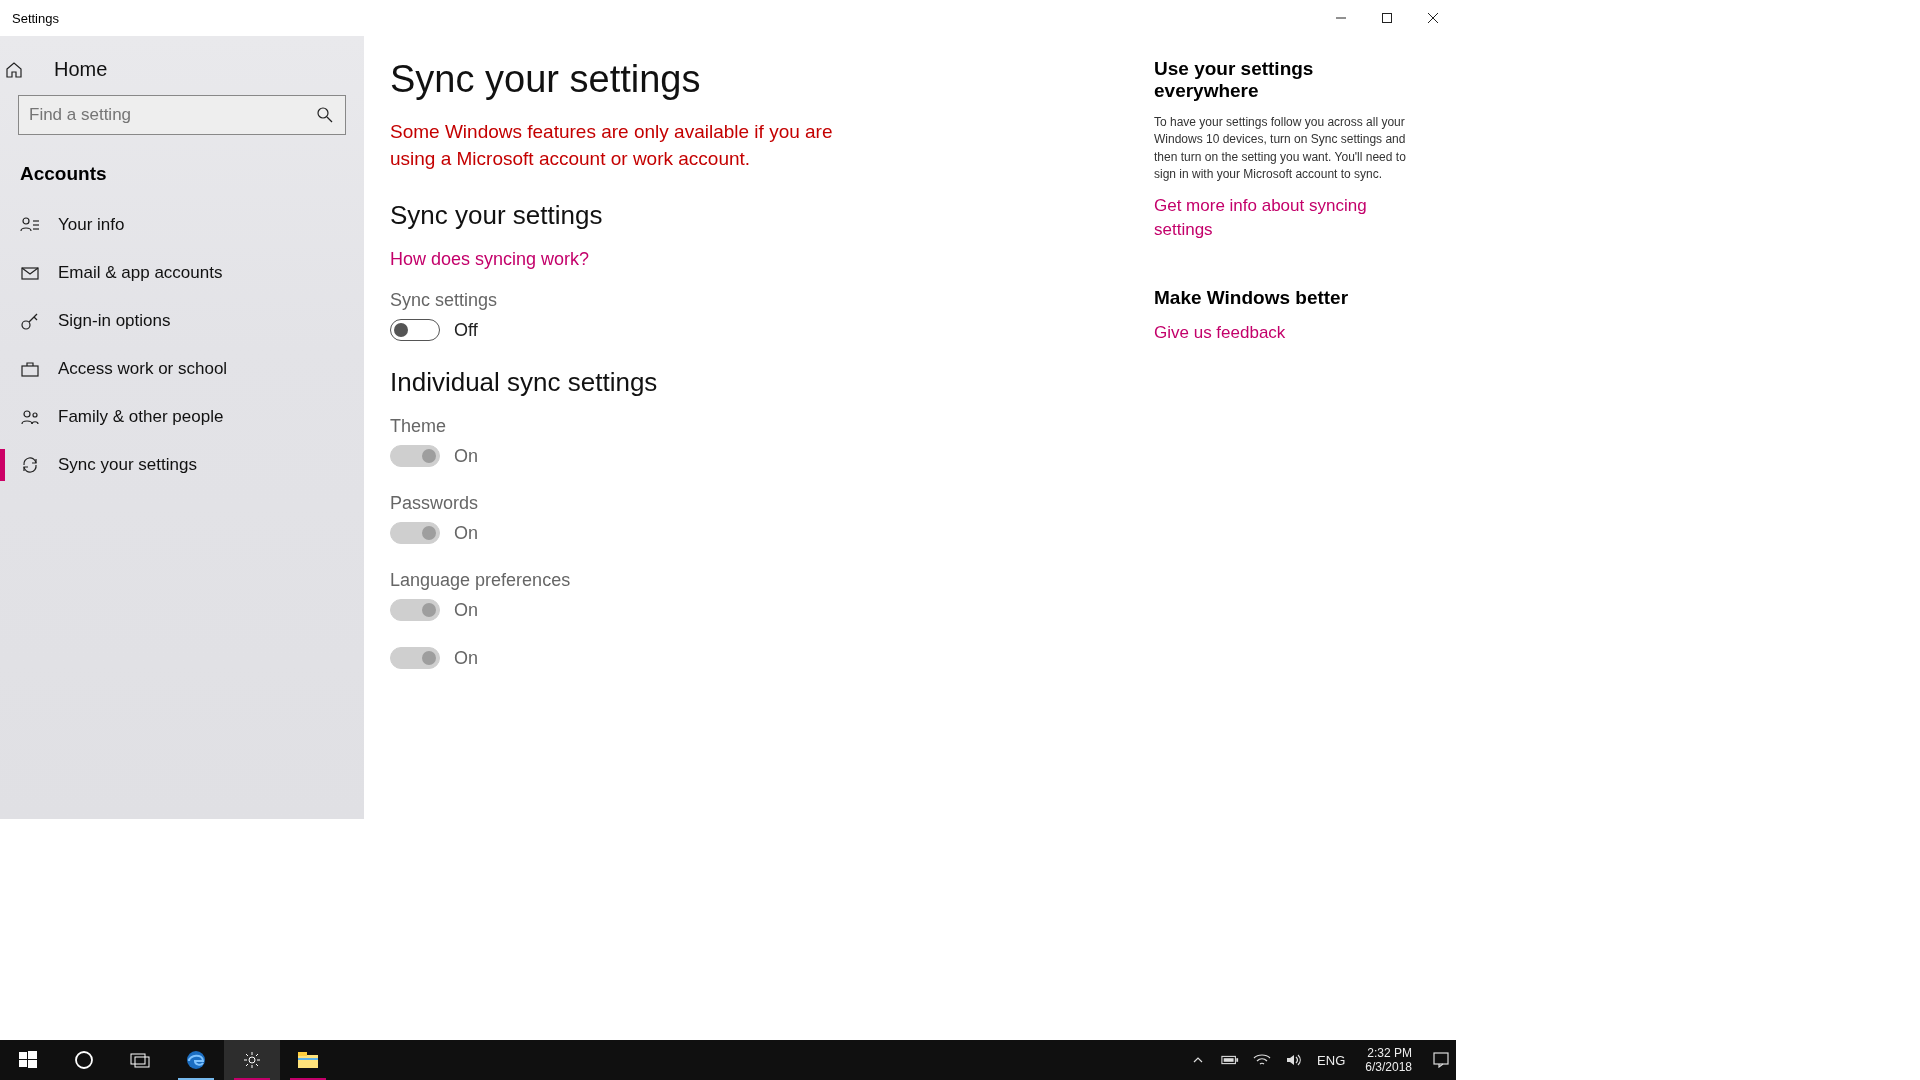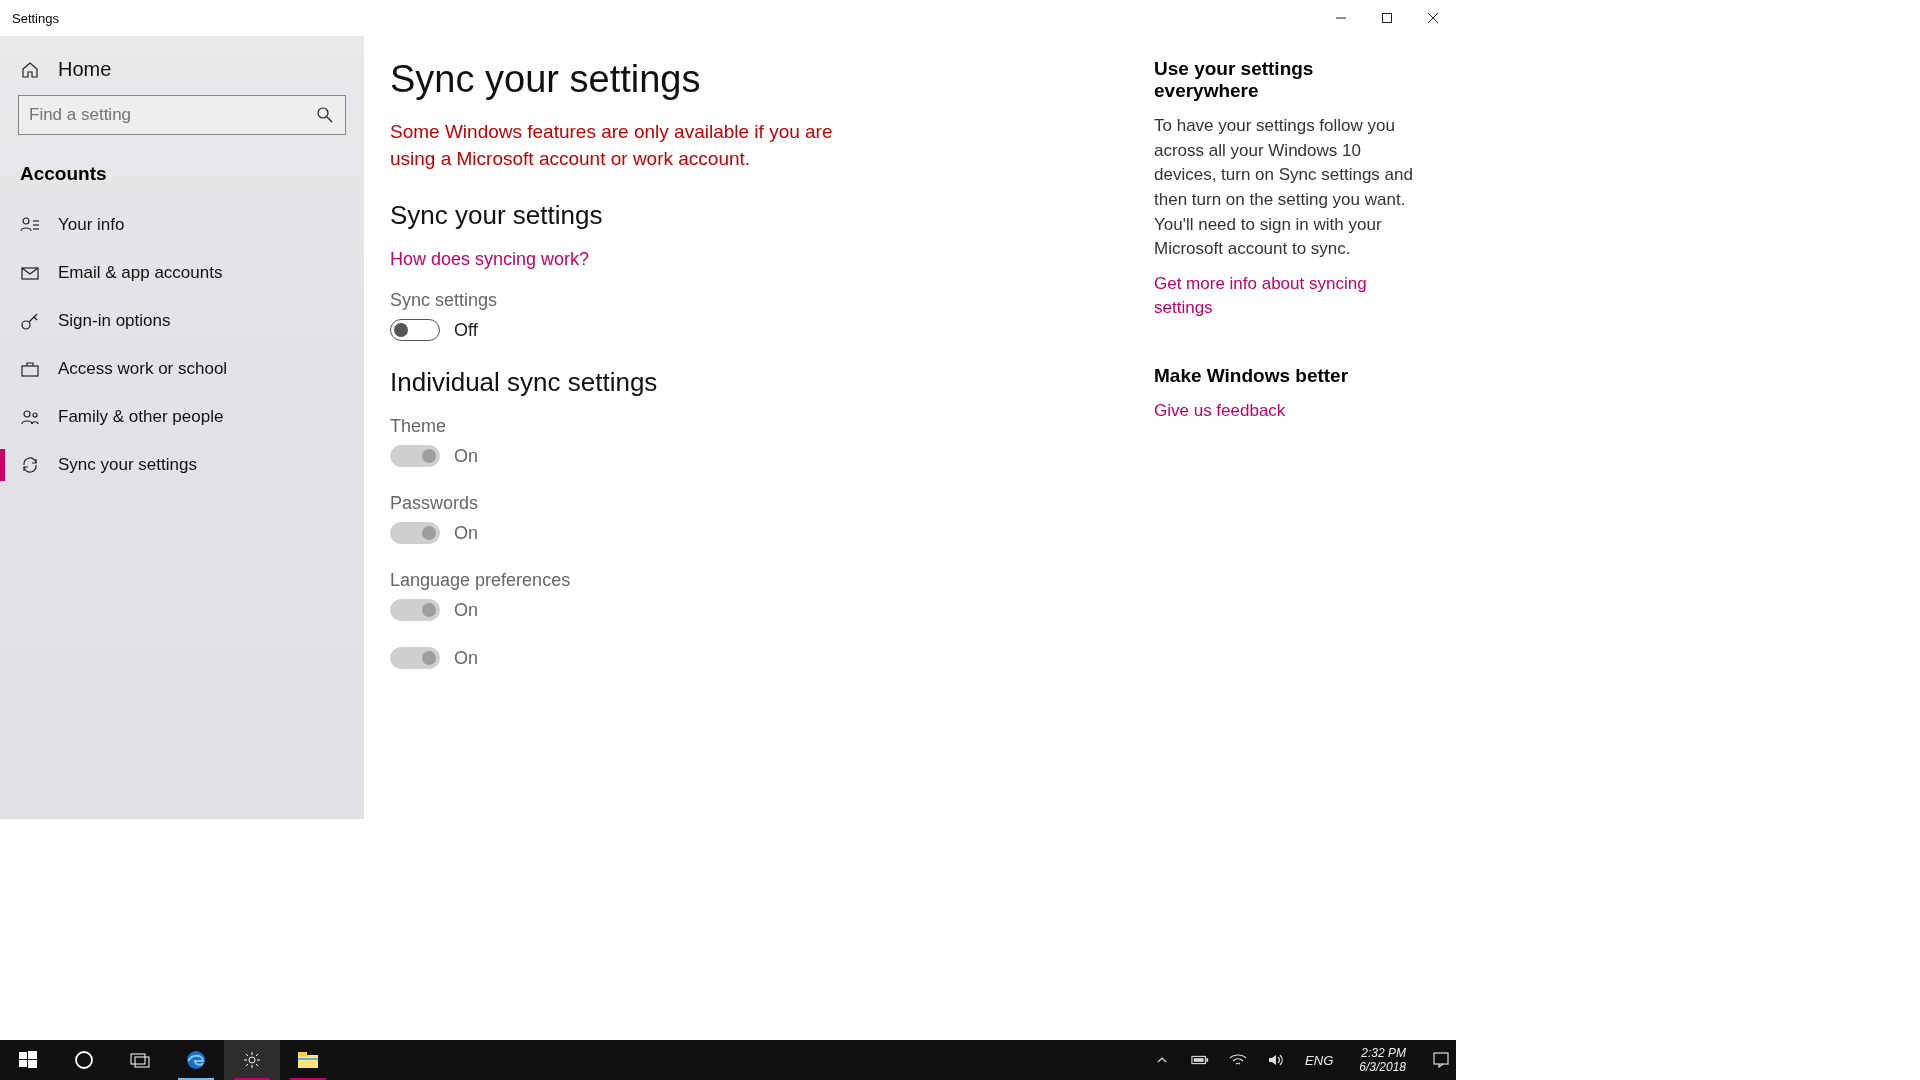--- a/index.html
+++ b/index.html
@@ -16,21 +16,21 @@
   .titlebar-btn { width: 46px; height: 32px; display:flex; align-items:center; justify-content:center; }
   .titlebar-btn svg { width: 10px; height: 10px; stroke:#222; stroke-width:1; fill:none; }
 
   .body { flex: 1; display: flex; min-height: 0; }
 
   .sidebar {
     width: 364px; background: linear-gradient(180deg, #e9e9ec 0%, #e3e3e7 40%, #e0e0e4 100%);
     padding-top: 8px; display:flex; flex-direction:column;
   }
   .home-row {
-    display:flex; align-items:center; gap:18px; padding: 14px 20px; font-size:20px; color:#111;
+    display:flex; align-items:center; gap:30px; padding: 14px 4px; font-size:20px; color:#111;
   }
   .search-wrap { padding: 0 18px 14px 18px; }
   .search-box {
     display:flex; align-items:center; border:1px solid #888; background:#eee; height:40px; padding:0 10px;
   }
   .search-box input { flex:1; background:transparent; border:none; outline:none; font-size:17px; color:#555; }
   .category-label { font-size:19px; font-weight:600; padding: 14px 20px 16px; }
   .nav-item { display:flex; align-items:center; gap:18px; padding: 14px 20px 14px 20px; font-size:17px; color:#111; position:relative; }
   .nav-item.active::before { content:""; position:absolute; left:0; top:8px; bottom:8px; width:5px; background:#cc0066; }
 
@@ -56,33 +56,33 @@
     background:#cfcfcf; border-color:#cfcfcf;
   }
   .toggle.on-disabled .knob{
     position:absolute; right:3px; top:3px; width:14px; height:14px; border-radius:50%; background:#9e9e9e;
   }
   .toggle-state { font-size:18px; color:#222; }
   .toggle-state.muted { color:#666; }
 
   .aside { margin-left:40px; flex:1; max-width:300px; }
   .aside h3 { font-size:19px; font-weight:600; margin-bottom:12px; }
-  .aside p { font-size:17px; color:#333; line-height:1.45; margin-bottom:10px; }
+  .aside p { font-size:12px; color:#333; line-height:1.45; margin-bottom:10px; }
   .aside a { color:#c3006a; font-size:17px; text-decoration:none; display:block; line-height:1.45; }
   .aside .group { margin-bottom:44px; }
 
   
   .taskbar {
     position:absolute; bottom:0; left:0; width:1456px; height:40px; background:#101010; display:flex; color:#fff;
   }
   .tbtn { width:56px; height:40px; display:flex; align-items:center; justify-content:center; position:relative; }
   .tbtn.active { background:#2d2d2d; }
   .tbtn .underline { position:absolute; bottom:0; left:10px; right:10px; height:2px; background:#c3006a; }
   .tbtn .underline.faint { background:#76b9ed; }
-  .tray { margin-left:auto; display:flex; align-items:center; gap:20px; padding-right:6px; font-size:12px; color:#eee;font-style:italic; }
+  .tray { margin-left:auto; display:flex; align-items:center; gap:14px; padding-right:6px; font-size:12px; color:#eee; }
   .tray .clock { text-align:right; line-height:1.2; padding:0 6px; }
   .tray-ico { width:18px; height:18px; display:flex; align-items:center; justify-content:center; }
   .tray svg { stroke:#ddd; stroke-width:1.2; fill:none; }
 </style>
 </head>
 <body>
 
 <div class="window">
   <div class="titlebar">
     <span>Settings</span>

